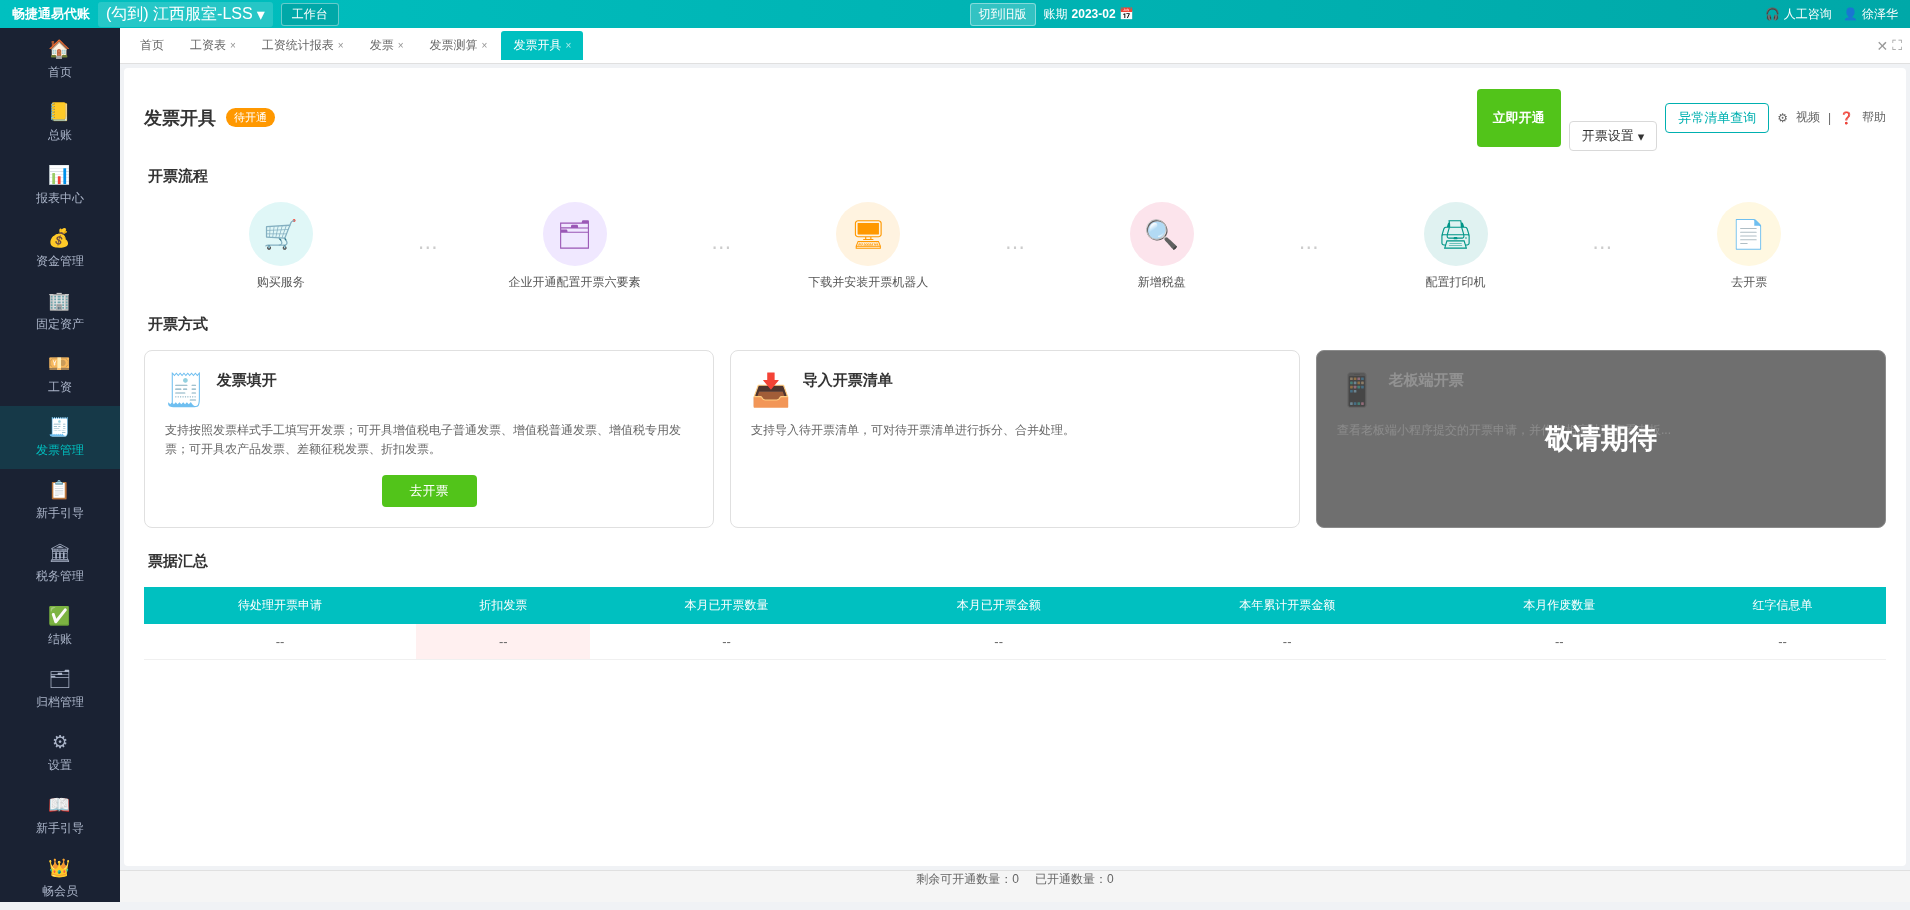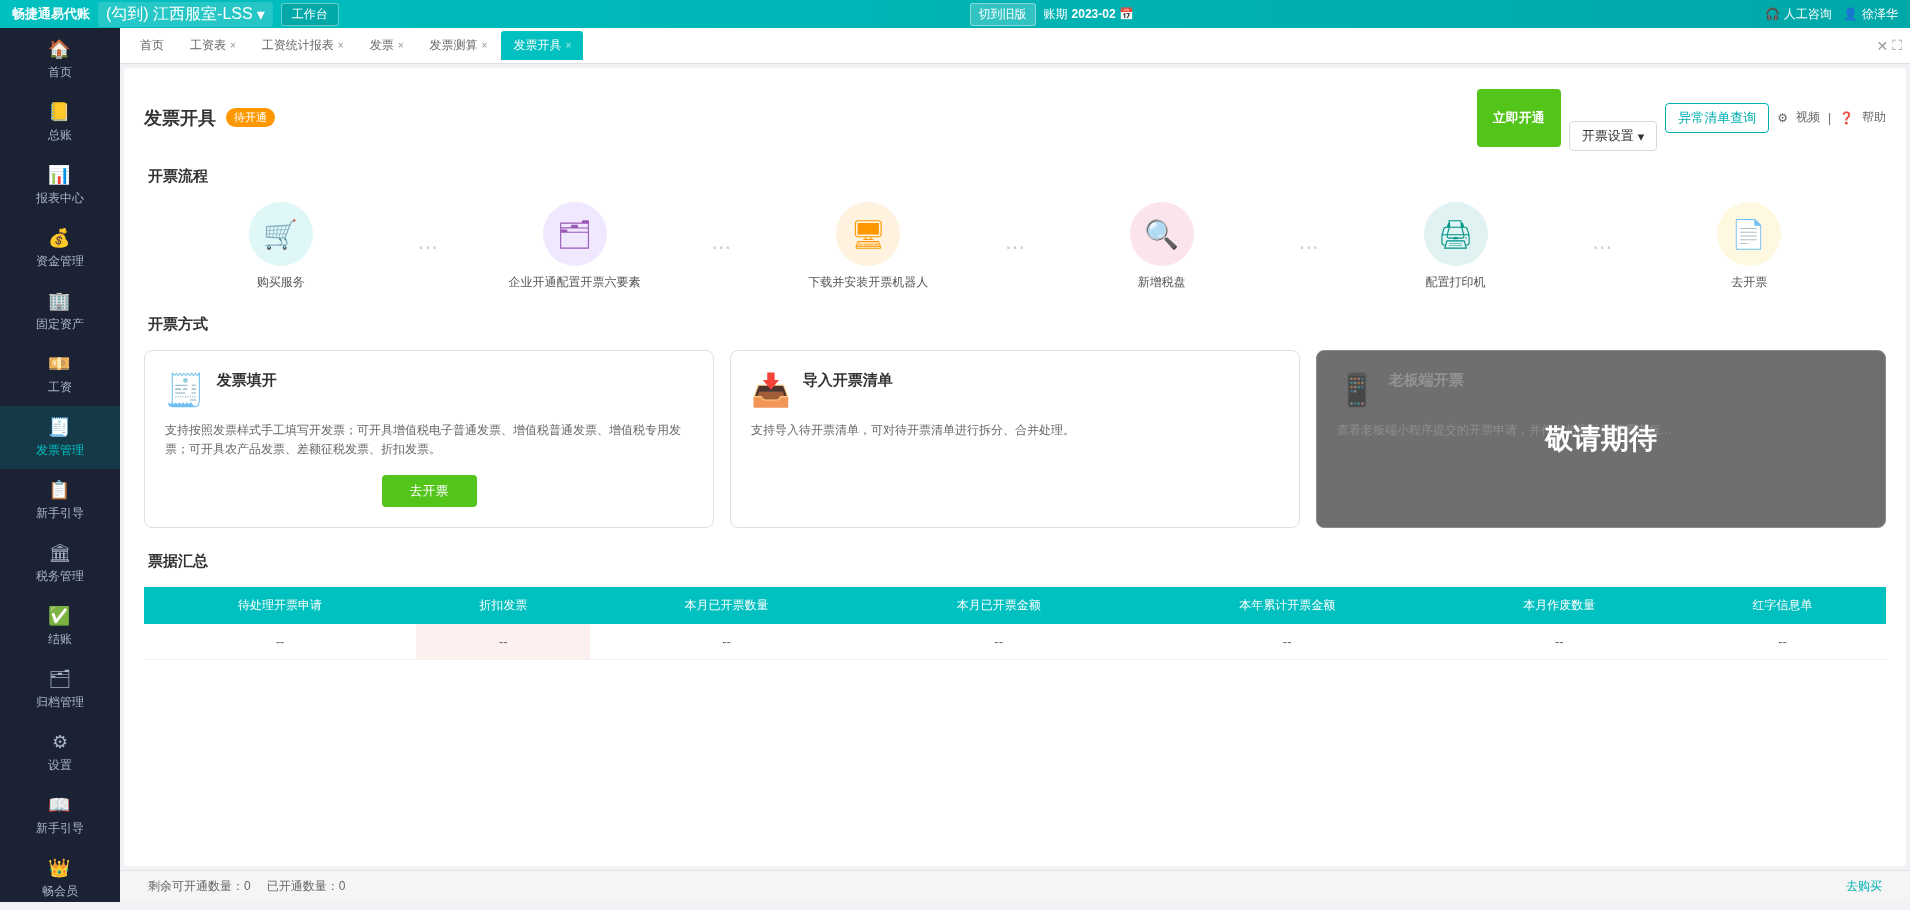--- a/index.html
+++ b/index.html
@@ -225,25 +225,26 @@
     }
     .summary-table td.highlight { background: #fff0f0; }
 
     
     .bottom-bar {
       height: 32px;
       background: #f5f5f5;
       border-top: 1px solid #e0e0e0;
       display: flex;
       align-items: center;
-      padding: 0 28px;
+      padding: 0 16px;
       font-size: 12px;
       color: #666;
       gap: 16px;
       justify-content: space-between;
+      flex-direction: column;
     }
     .bottom-link { color: #00b0b0; cursor: pointer; text-decoration: none; }
     .bottom-left { display: flex; gap: 16px; }
   </style>
 </head>
 <body>
 
 <div class="top-bar">
   <div class="top-bar-left">
     <span class="top-bar-logo">畅捷通易代账</span>

